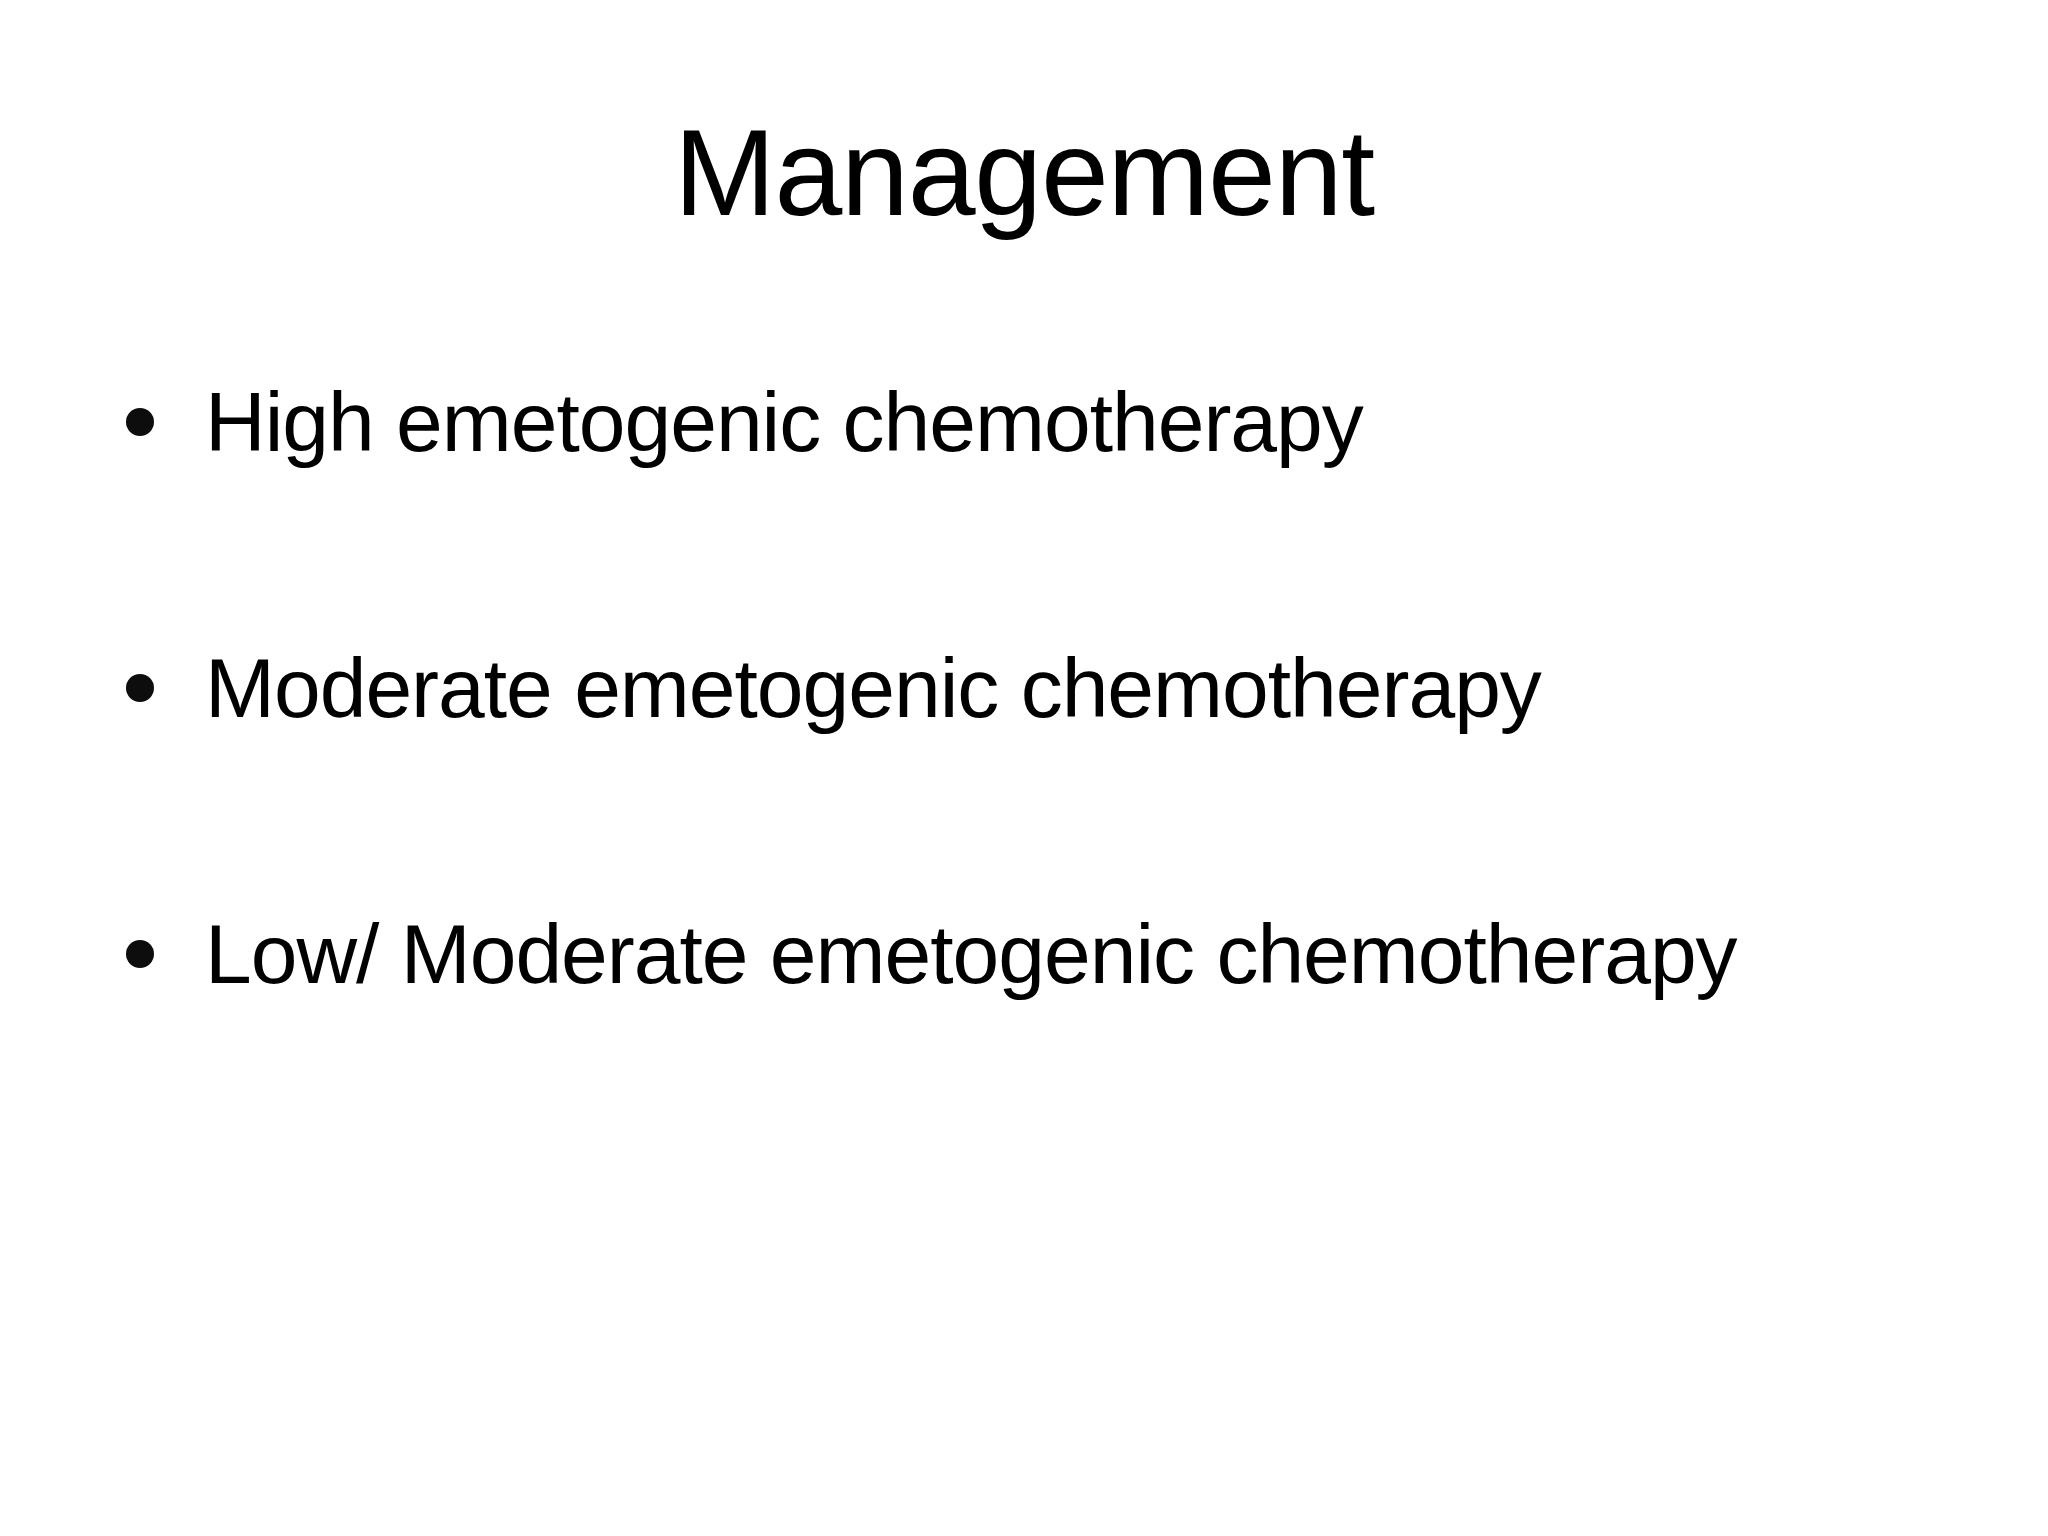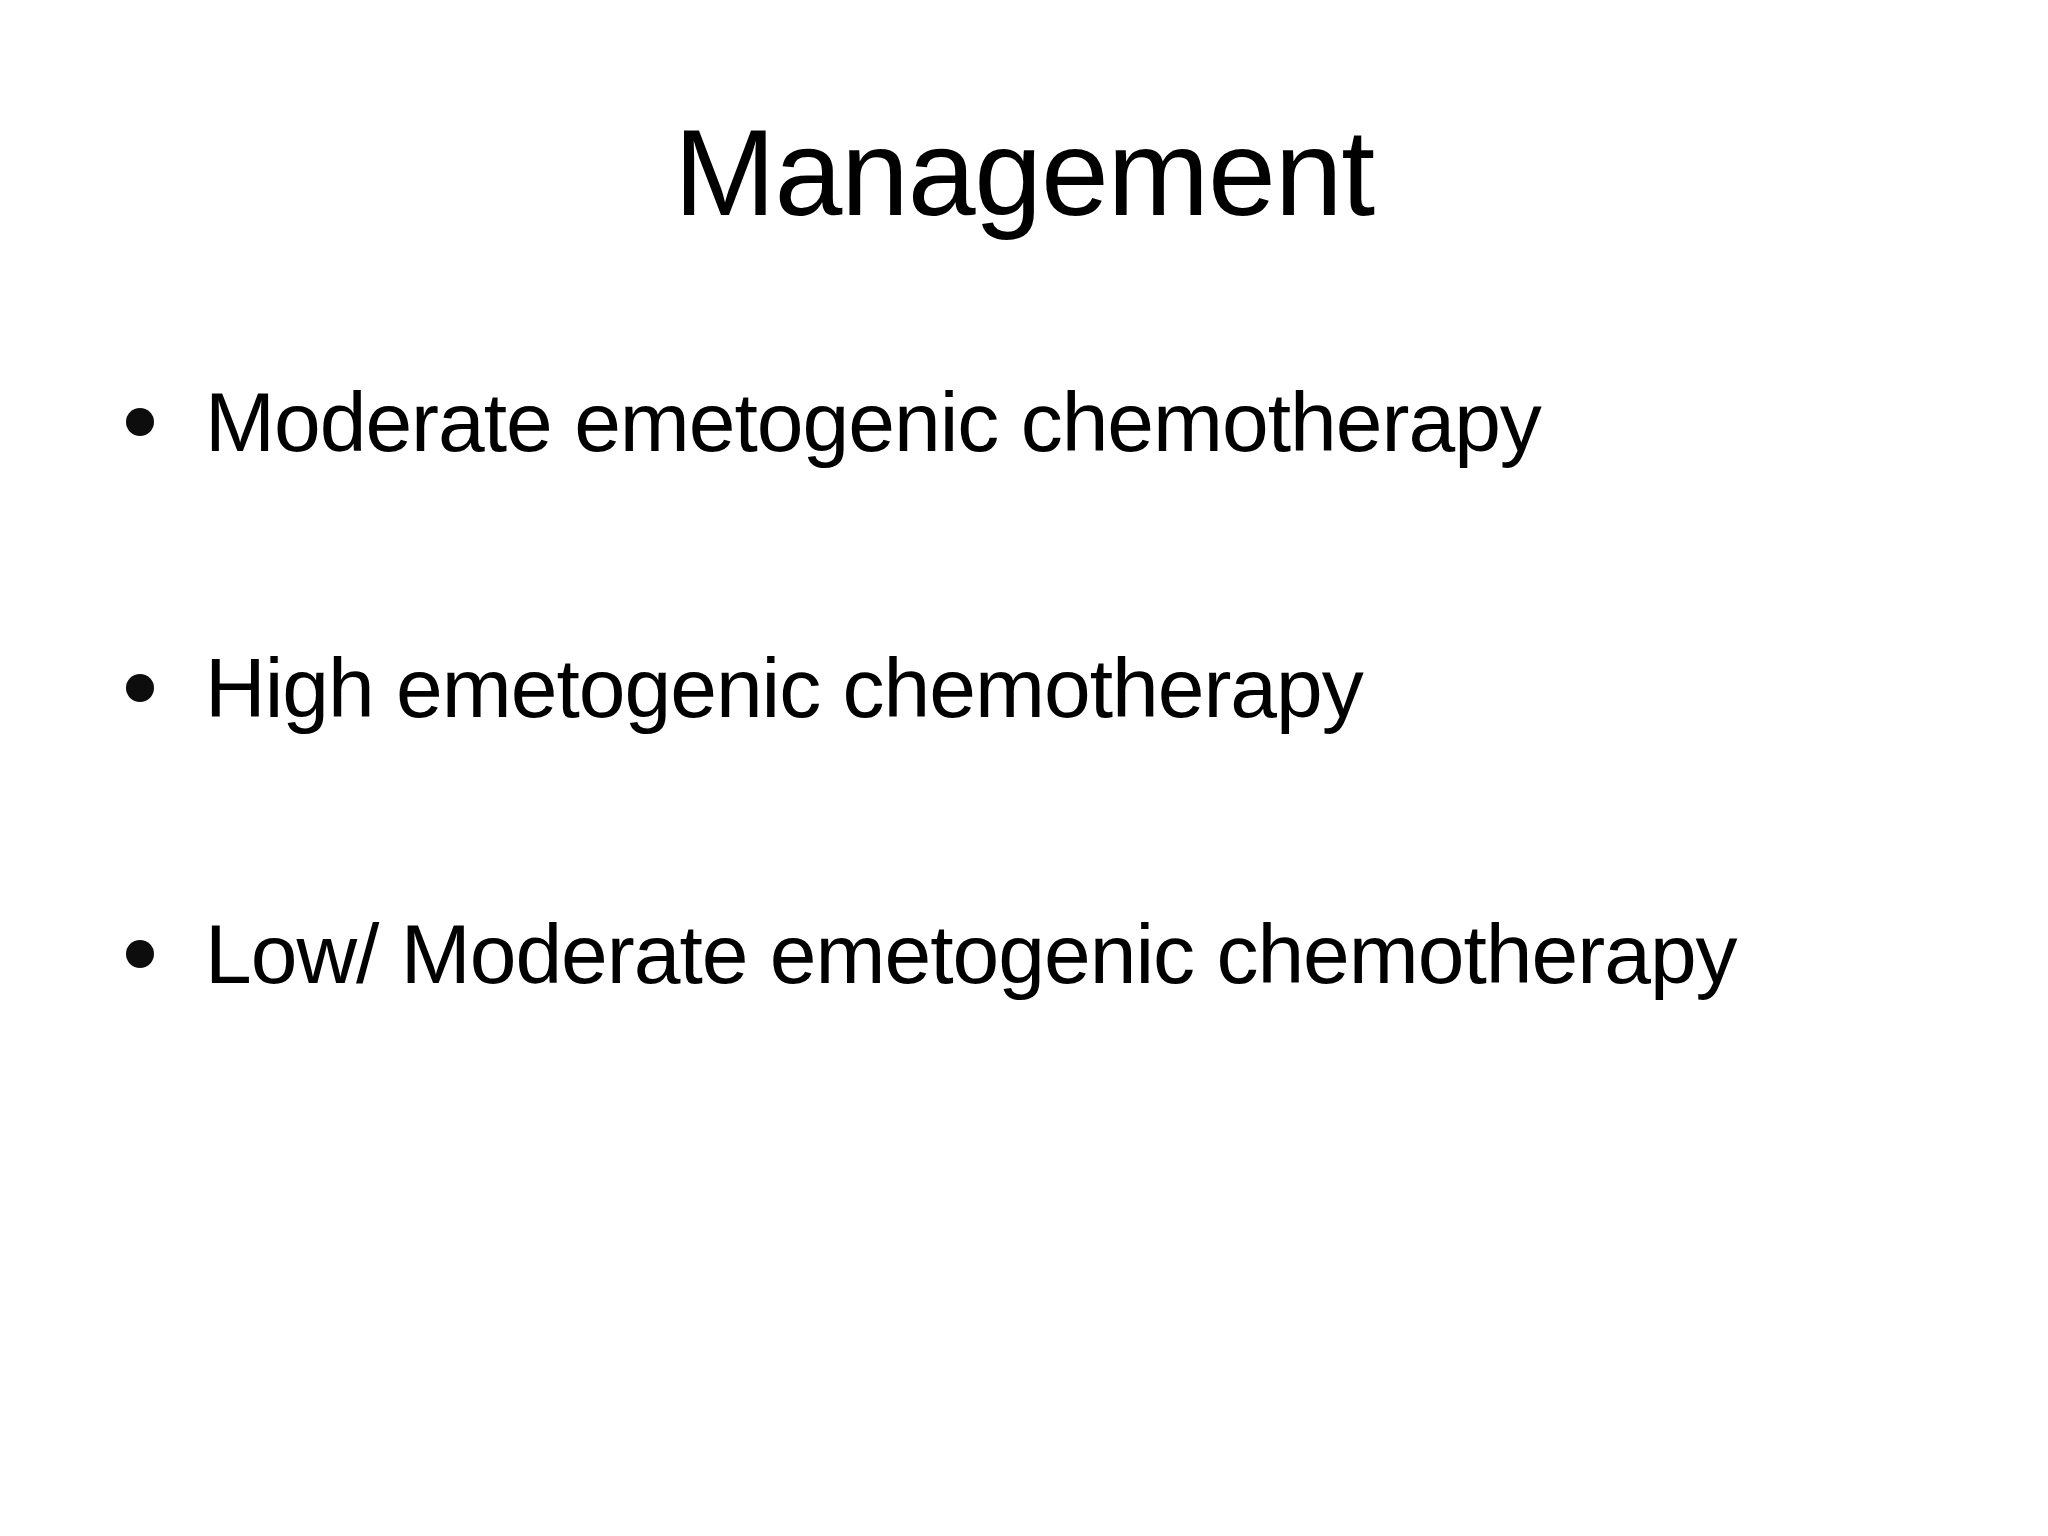--- a/index.html
+++ b/index.html
@@ -56,24 +56,24 @@
 </style>
 </head>
 <body>
 
 <div class="slide">
   <h1 class="slide-title">Management</h1>
 
   <ul class="bullet-list">
     <li class="bullet-item">
       <span class="bullet-dot"></span>
-      <span>Moderate emetogenic chemotherapy</span>
+      <span>High emetogenic chemotherapy</span>
     </li>
     <li class="bullet-item">
       <span class="bullet-dot"></span>
-      <span>High emetogenic chemotherapy</span>
+      <span>Moderate emetogenic chemotherapy</span>
     </li>
     <li class="bullet-item">
       <span class="bullet-dot"></span>
       <span>Low/ Moderate emetogenic chemotherapy</span>
     </li>
   </ul>
 </div>
 
 </body></html>

